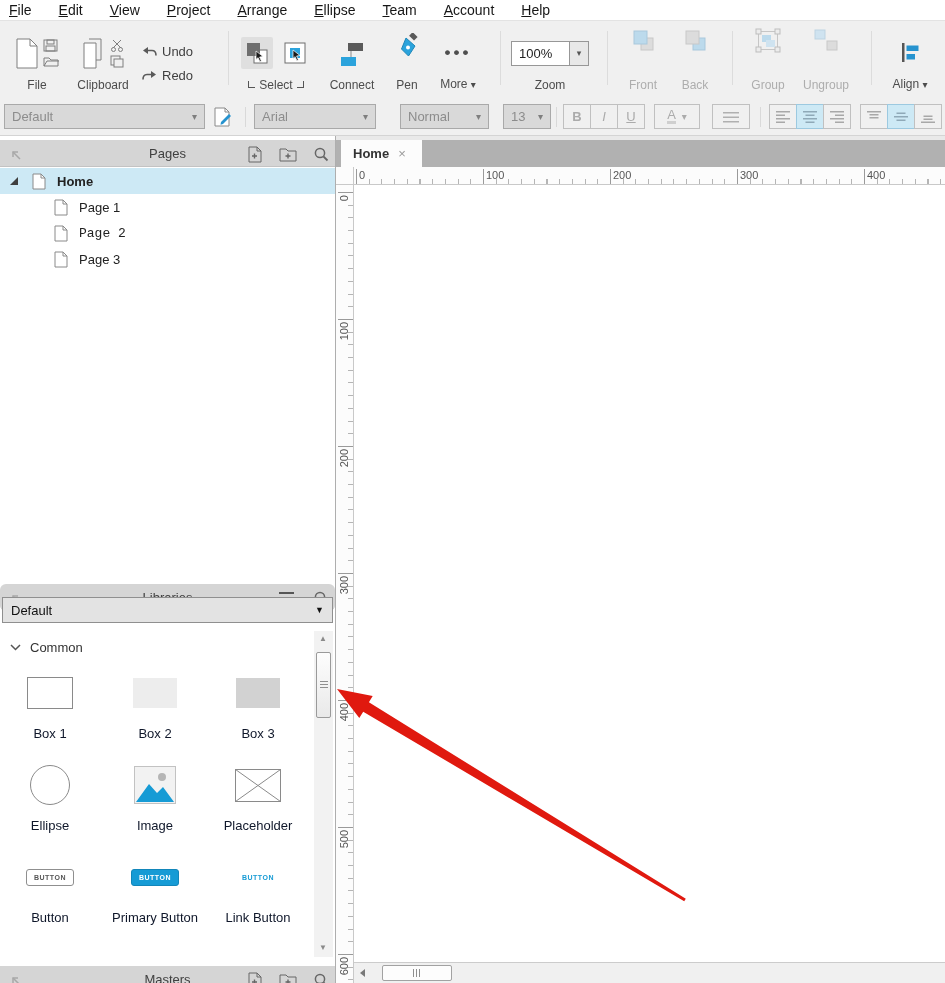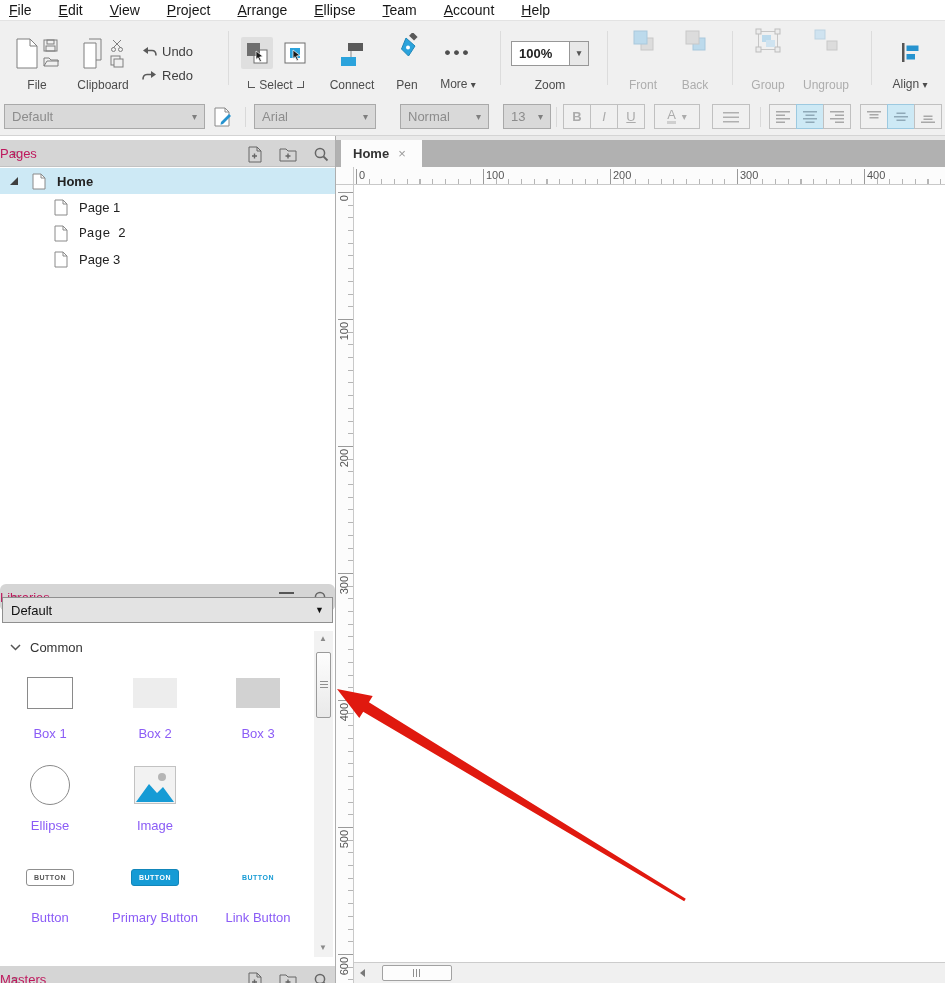--- a/index.html
+++ b/index.html
@@ -20,21 +20,21 @@
   .tbg .ticon{flex:1;display:flex;align-items:center;justify-content:center;}
   .tlabel{font-size:12px;color:#4c4c4c;line-height:14px;white-space:nowrap;}
   .disabled .tlabel{color:#adadad;margin-top:25px;}
   .tsep{position:absolute;top:10px;height:54px;width:1px;background:#dcdcdc;}
   .ur-row{display:flex;align-items:center;gap:5px;font-size:13px;color:#3f3f3f;height:20px;}
   .sel-ico{width:32px;height:32px;display:flex;align-items:center;justify-content:center;border-radius:2px;}
   .sel-ico.hl{background:#dfdfdf;}
   .bracket-l,.bracket-r{display:inline-block;width:6px;height:6px;vertical-align:1px;}
   .bracket-l{border-left:1px solid #555;border-bottom:1px solid #555;margin-right:4px;}
   .bracket-r{border-right:1px solid #555;border-bottom:1px solid #555;margin-left:4px;}
-  .zoombox{display:flex;width:78px;height:25px;font-weight:bold;}
+  .zoombox{display:flex;width:78px;height:25px;}
   .zoomval{flex:1;background:#fff;border:1px solid #979797;font-size:13px;color:#222;
            display:flex;align-items:center;padding-left:7px;}
   .zoomcaret{width:18px;background:#e8e8e8;border:1px solid #979797;border-left:none;
              display:flex;align-items:center;justify-content:center;color:#555;font-size:9px;}
   .caret::after{content:"▾";}
   .caret-solid::after{content:"▼";}
   .dots{letter-spacing:3px;color:#4f4f4f;font-size:17px;font-weight:bold;line-height:10px;}
 
   
   .stylebar{position:absolute;left:0;top:98px;width:945px;height:38px;background:#f0f0f0;
@@ -47,32 +47,32 @@
           display:flex;align-items:center;justify-content:center;color:#ababab;background:transparent;}
   .sb-btn.on{background:#cde9f5;border-color:#9cc9e0;}
   .sb-sep{position:absolute;top:9px;height:20px;width:1px;background:#d9d9d9;}
 
   
   .mainbg{position:absolute;left:0;top:136px;width:945px;height:847px;background:#e9e9e9;}
   .sidebar{position:absolute;left:0;top:136px;width:336px;height:847px;background:#fff;
            border-right:1px solid #aeaeae;box-sizing:border-box;}
   .phead{position:absolute;left:0;width:335px;height:27px;background:#d5d5d5;
          border-bottom:1px solid #c3c3c3;box-sizing:border-box;}
-  .phead .ptitle{position:absolute;left:0;right:0;top:6px;text-align:left;font-size:13px;color:#be185d;}
+  .phead .ptitle{position:absolute;left:0;right:0;top:6px;text-align:center;font-size:13px;color:#404040;}
   .picon{position:absolute;top:5px;width:18px;height:18px;display:flex;align-items:center;justify-content:center;}
   .treerow{position:absolute;left:0;width:335px;height:26px;display:flex;align-items:center;font-size:13px;color:#222;}
   .treerow.sel{background:#cde9f5;font-weight:bold;}
   .lib-select{position:absolute;left:2px;width:331px;height:26px;background:#e3e3e3;border:1px solid #8f8f8f;
               box-sizing:border-box;font-size:13px;color:#111;display:flex;align-items:center;
               justify-content:space-between;padding:0 8px;}
   .lib-select .caret-solid{font-size:9px;color:#111;}
   .commonrow{position:absolute;left:10px;display:flex;align-items:center;gap:9px;font-size:13px;color:#333;}
   .libitem{position:absolute;width:96px;text-align:center;}
   .libitem .glyph{display:flex;align-items:center;justify-content:center;height:46px;}
-  .libitem .lname{font-size:13px;color:#8b5cf6;margin-top:10px;white-space:nowrap;}
+  .libitem .lname{font-size:13px;color:#0f172a;margin-top:10px;white-space:nowrap;}
   .btn-sample{font-size:7px;font-weight:bold;letter-spacing:.5px;padding:4px 7px;border-radius:3px;display:inline-block;}
   .btn-default{border:1px solid #8f8f8f;color:#555;background:#fff;}
   .btn-primary{background:#169bd5;color:#fff;border:1px solid #1286ba;}
   .btn-link{color:#169bd5;}
 
   
   .vtrack{position:absolute;left:314px;top:631px;width:19px;height:326px;background:#f2f2f2;}
   .vthumb{position:absolute;left:316px;top:652px;width:15px;height:66px;background:linear-gradient(#fdfdfd,#e9e9e9);
           border:1px solid #9a9a9a;border-radius:2px;box-sizing:border-box;}
   .grip-h{position:absolute;left:3px;top:28px;width:8px;height:1px;background:#8f8f8f;box-shadow:0 3px #8f8f8f,0 6px #8f8f8f;}
@@ -582,20 +582,29 @@
     <div class="libitem" style="left:107px;top:136px;">
       <div class="glyph">
         <svg width="42" height="38">
             <rect x="0.5" y="0.5" width="41" height="37" fill="#f2f2f2" stroke="#c2c2c2"></rect>
             <circle cx="28" cy="11" r="4" fill="#b5b5b5"></circle>
             <polygon points="2,36 15,18 23,27 29,21 40,36" fill="#169bd5"></polygon>
           </svg>
       </div>
       <div class="lname">Image</div>
     </div>
+    <div class="libitem" style="left:210px;top:136px;">
+      <div class="glyph">
+        <svg width="46" height="33">
+            <rect x="0.5" y="0.5" width="45" height="32" fill="#fff" stroke="#8a8a8a"></rect>
+            <path d="M0.5 0.5 L45.5 32.5 M45.5 0.5 L0.5 32.5" stroke="#8a8a8a" fill="none"></path>
+          </svg>
+      </div>
+      <div class="lname">Placeholder</div>
+    </div>
 
     <div class="libitem" style="left:2px;top:228px;">
       <div class="glyph">
           <span class="btn-sample btn-default">BUTTON</span>
         </div>
       <div class="lname">Button</div>
     </div>
     <div class="libitem" style="left:107px;top:228px;">
       <div class="glyph">
           <span class="btn-sample btn-primary">BUTTON</span>

